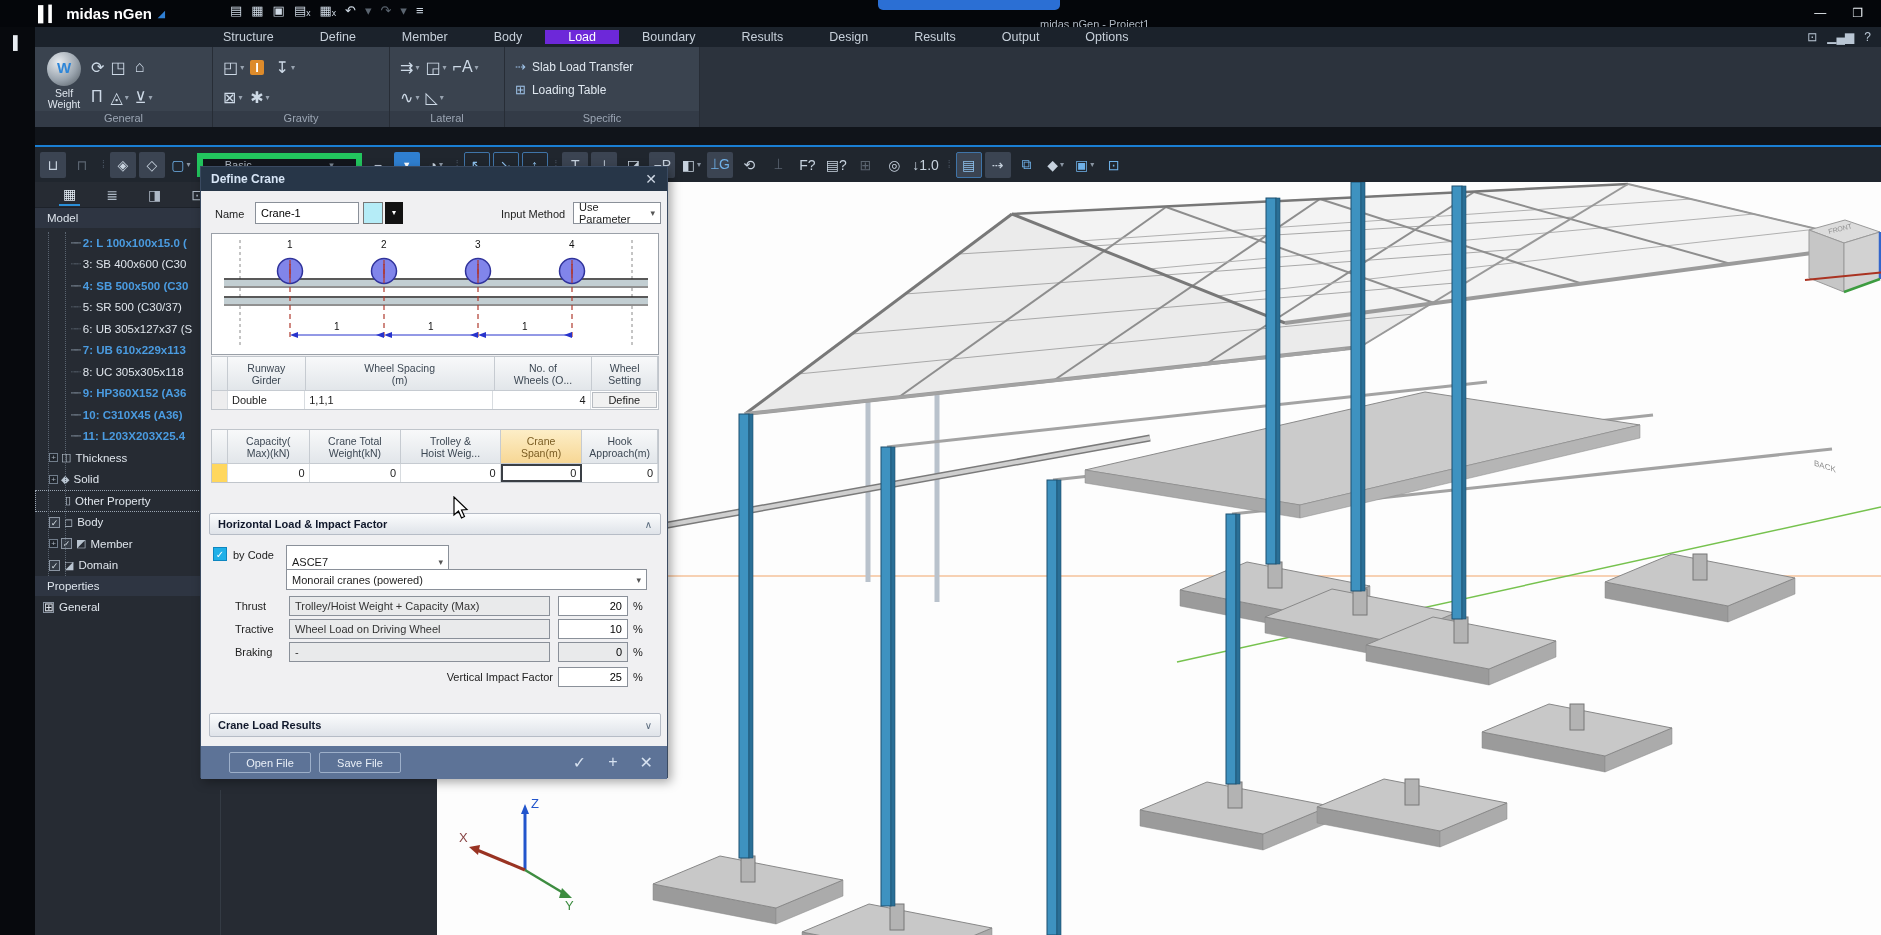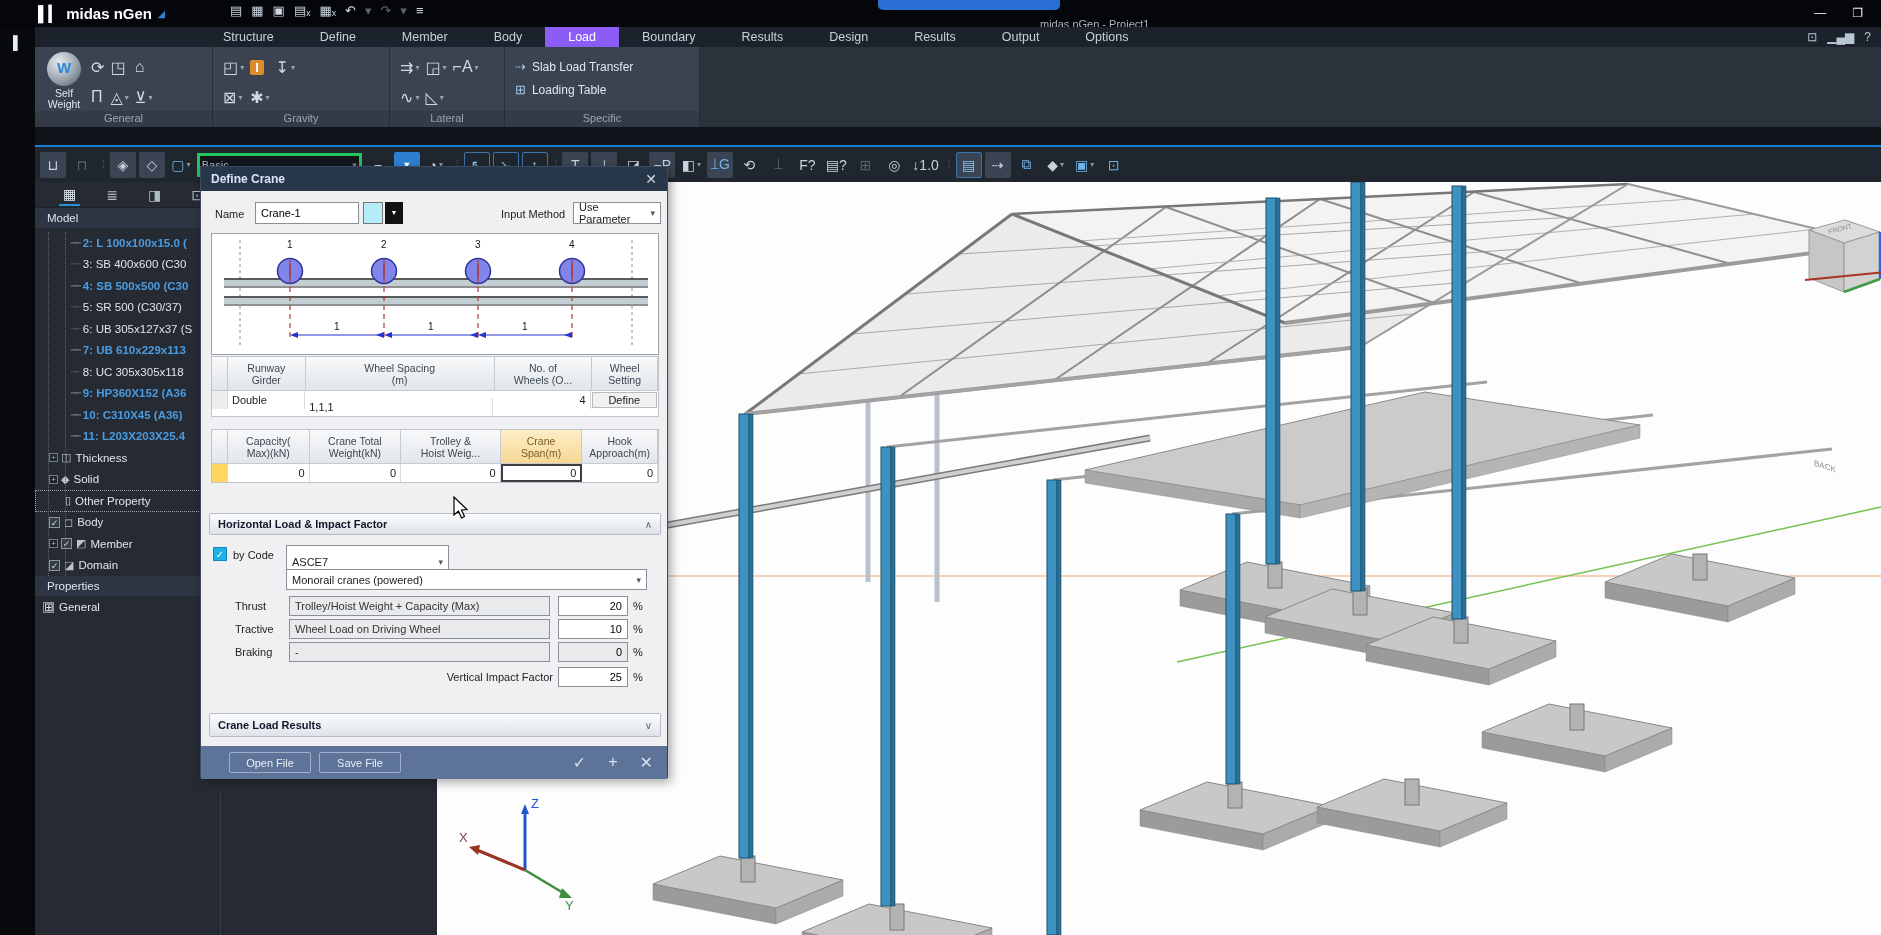--- a/index.html
+++ b/index.html
@@ -15,23 +15,23 @@
   #quickbar { left:230px; top:3px; display:flex; gap:9px; align-items:center; }
   #quickbar .qi { font-size:13px; color:#cfd9e4; cursor:default; }
   #quickbar .qi.dim { color:#5b6570; }
   #bluepill { left:878px; top:0; width:182px; height:10px; background:#2b6fd4; border-radius:0 0 5px 5px; }
   #wintitle { left:1040px; top:18px; font-size:11px; color:#aeb7c2; }
   #winbtns { right:8px; top:0px; display:flex; gap:26px; padding-right:10px; }
   #winbtns span { color:#e8edf2; font-size:12px; line-height:26px; }
 
   
   #menubar { left:0; top:27px; width:1881px; height:20px; background:#1b222b; display:flex; align-items:stretch; }
-  #menutabs { display:flex; margin-left:200px; }
+  #menutabs { display:flex; margin-left:200px;align-items:center; }
   .mtab { padding:0 23px; font-size:12.5px; color:#c7d0da; display:flex; align-items:center; }
-  .mtab.active { background:#8b5cf6; color:#ffffff; }
+  .mtab.active { background:#6d28d9; color:#ffffff; }
   #menuicons { position:absolute; right:10px; top:27px; height:20px; display:flex; gap:10px; align-items:center; }
   #menuicons span { color:#b9c6d4; font-size:12px; }
 
   
   #ribbon { left:0; top:47px; width:1881px; height:80px; background:#2c333d; }
   .rgroup { position:absolute; top:0; height:80px; background:#3a434f; border-right:1px solid #272d36; }
   .rg-label { position:absolute; left:0; right:0; bottom:0; height:16px; background:#333b47; color:#9ba5b3; font-size:11px; text-align:center; line-height:15px; }
   #selfweight { position:absolute; left:6px; top:4px; width:46px; text-align:center; }
   #selfweight .ball { width:34px; height:34px; margin:1px auto 2px; border-radius:50%; background:radial-gradient(circle at 35% 30%, #e8ecf0, #9aa4ae 55%, #4d565e); color:#2e86d8; font-weight:bold; font-size:15px; line-height:32px; }
   #selfweight .swl { color:#dfe6ee; font-size:10.5px; line-height:11px; white-space:pre-line; }
@@ -47,21 +47,21 @@
   
   #toolbar { left:0; top:147px; width:1881px; height:35px; background:#20262e; display:flex; align-items:center; padding-left:40px; gap:3px; }
   .ti { height:26px; min-width:26px; display:flex; align-items:center; justify-content:center; color:#c7d2de; font-size:14px; border-radius:2px; padding:0 2px; }
   .ti.hl { background:#3b4452; }
   .ti.blue { color:#6fb1e8; }
   .ti.dim { color:#5a6470; }
   .ti.box { border:1px solid #3f74a8; color:#8ec2ef; }
   .ti.boxblue { background:#2f7fd0; color:#fff; font-size:9px; }
   .ti .car { font-size:8px; color:#8a95a2; margin-left:2px; }
   .tsep { color:#4a5563; font-size:10px; margin:0 4px; letter-spacing:-2px; }
-  #viewcombo { width:165px; height:24px; background:#12161c; border:3px solid #22c55e; color:#aeb8c4; font-size:11px; display:flex; align-items:center; padding:0 2px; justify-content:space-between; }
+  #viewcombo { width:165px; height:24px; background:#12161c; border:6px solid #22c55e; color:#aeb8c4; font-size:11px; display:flex; align-items:center; padding:0 22px; justify-content:space-between; }
   #viewcombo .car { color:#7a8592; font-size:9px; }
 
   
   #leftstrip { left:0; top:27px; width:35px; height:908px; background:#07090d; }
   #leftstrip .mini { margin:8px auto; width:18px; height:18px; color:#e8edf2; font-size:13px; text-align:center; }
   #sidebar { left:35px; top:182px; width:402px; height:753px; background:#262b33; }
   #sidetabs { height:26px; display:flex; align-items:center; gap:22px; padding-left:24px; border-bottom:1px solid #1d222a; }
   .stab { color:#aeb9c6; font-size:14px; position:relative; padding:2px 4px; }
   .stab.active { color:#e4ecf4; border-bottom:2px solid #2a8fd8; }
   #modelheader, #propheader { height:20px; background:#2e3542; color:#dde4ec; font-size:11.5px; display:flex; align-items:center; padding-left:12px; }
@@ -704,21 +704,21 @@
           <div class="th" style="width: 190px;">Wheel Spacing
 (m)</div>
           <div class="th" style="width: 98px;">No. of
 Wheels (O...</div>
           <div class="th" style="width: 66px;">Wheel
 Setting</div>
         </div>
         <div class="dtr">
           <div class="td rowsel" style="width: 16px;"></div>
           <div class="td" style="width: 78px;">Double</div>
-          <div class="td" style="width: 190px; margin-top: 7px;">1,1,1</div>
+          <div class="td" style="width: 190px;">1,1,1</div>
           <div class="td num" style="width: 98px;">4</div>
           <div class="td btn" style="width: 66px;">Define</div>
         </div>
       </div>
 
     <div class="dtable" style="top:262px;" id="cranetable">
         <div class="dtr">
           <div class="th" style="width: 16px;"></div>
           <div class="th" style="width: 82px;">Capacity(
 Max)(kN)</div>

